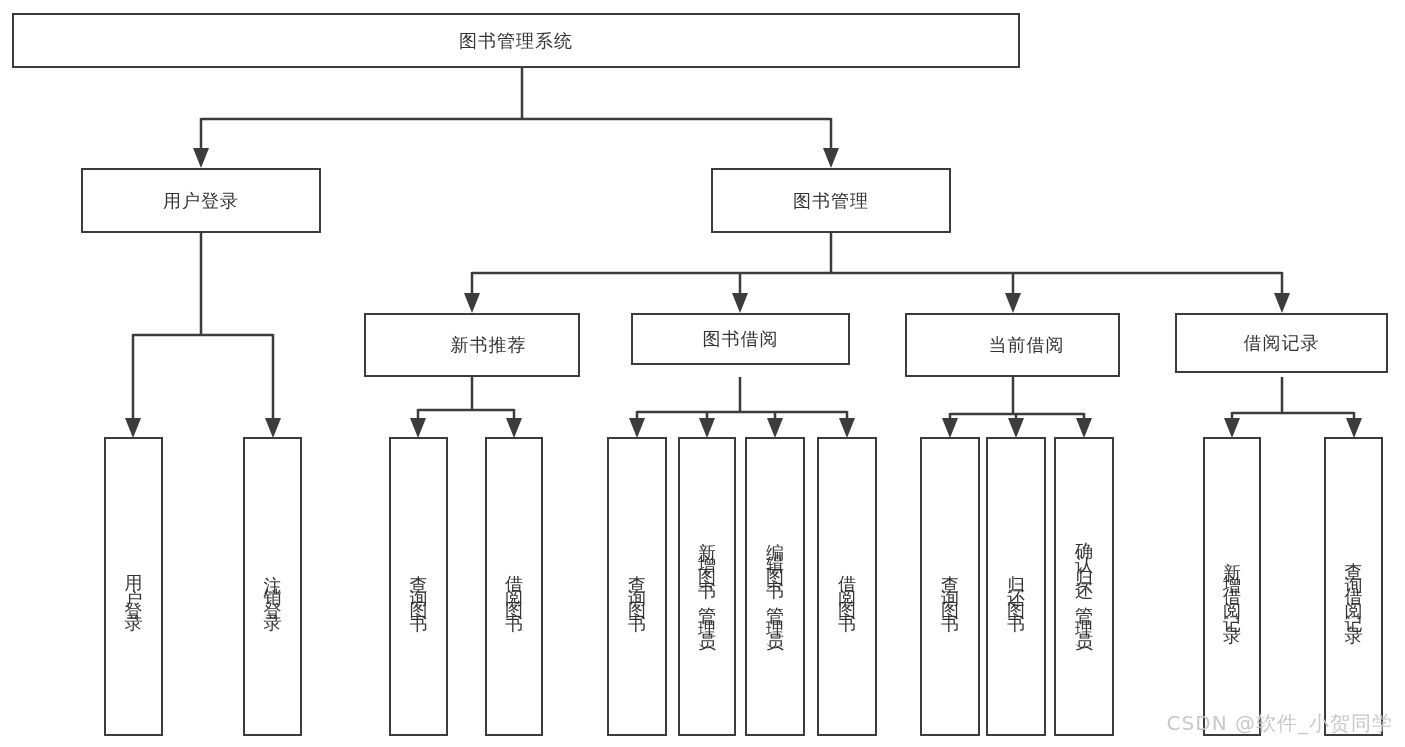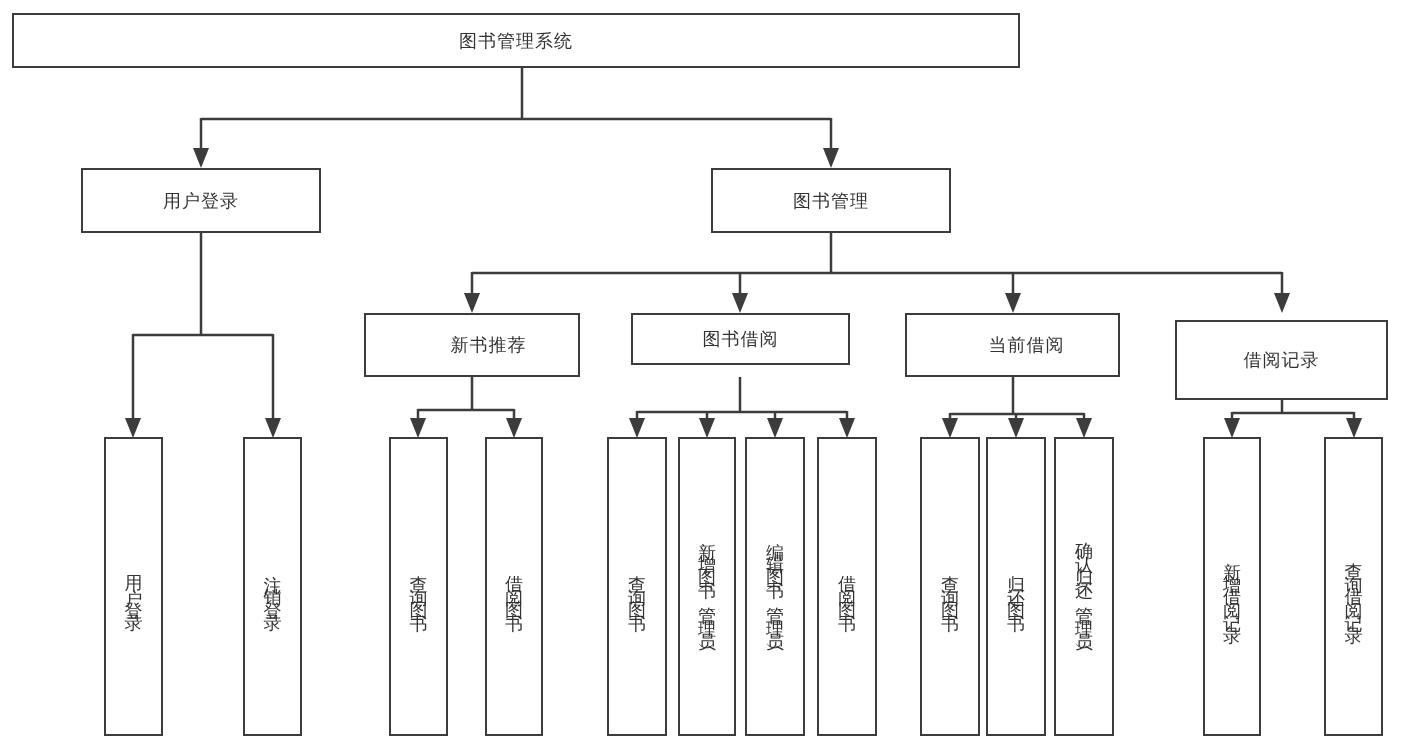--- a/index.html
+++ b/index.html
@@ -102,21 +102,21 @@
 
   <div class="box" style="left:364px;top:313px;width:216px;height:64px;padding-left:33px;">
     <span>新书推荐</span>
   </div>
   <div class="box" style="left:631px;top:313px;width:219px;height:52px;">
     <span>图书借阅</span>
   </div>
   <div class="box" style="left:905px;top:313px;width:215px;height:64px;padding-left:28px;">
     <span>当前借阅</span>
   </div>
-  <div class="box" style="left:1175px;top:320px;width:213px;height:80px;text-align:right;">
+  <div class="box" style="left:1175px;top:313px;width:213px;height:60px;text-align:right;">
     <span>借阅记录</span>
   </div>
 
   <div class="leaf" style="left:104px;top:437px;width:59px;height:299px;">
     <span>用户登录</span>
   </div>
   <div class="leaf" style="left:243px;top:437px;width:59px;height:299px;">
     <span>注销登录</span>
   </div>
   <div class="leaf" style="left:389px;top:437px;width:59px;height:299px;">
@@ -146,14 +146,15 @@
   <div class="leaf" style="left:1054px;top:437px;width:60px;height:299px;">
     <span>确认归还（管理员）</span>
   </div>
   <div class="leaf" style="left:1203px;top:437px;width:58px;height:299px;">
     <span>新增借阅记录</span>
   </div>
   <div class="leaf" style="left:1324px;top:437px;width:59px;height:299px;">
     <span>查询借阅记录</span>
   </div>
 
+  <div class="watermark">CSDN @软件_小贺同学</div>
 
 </div>
 
 </body></html>

